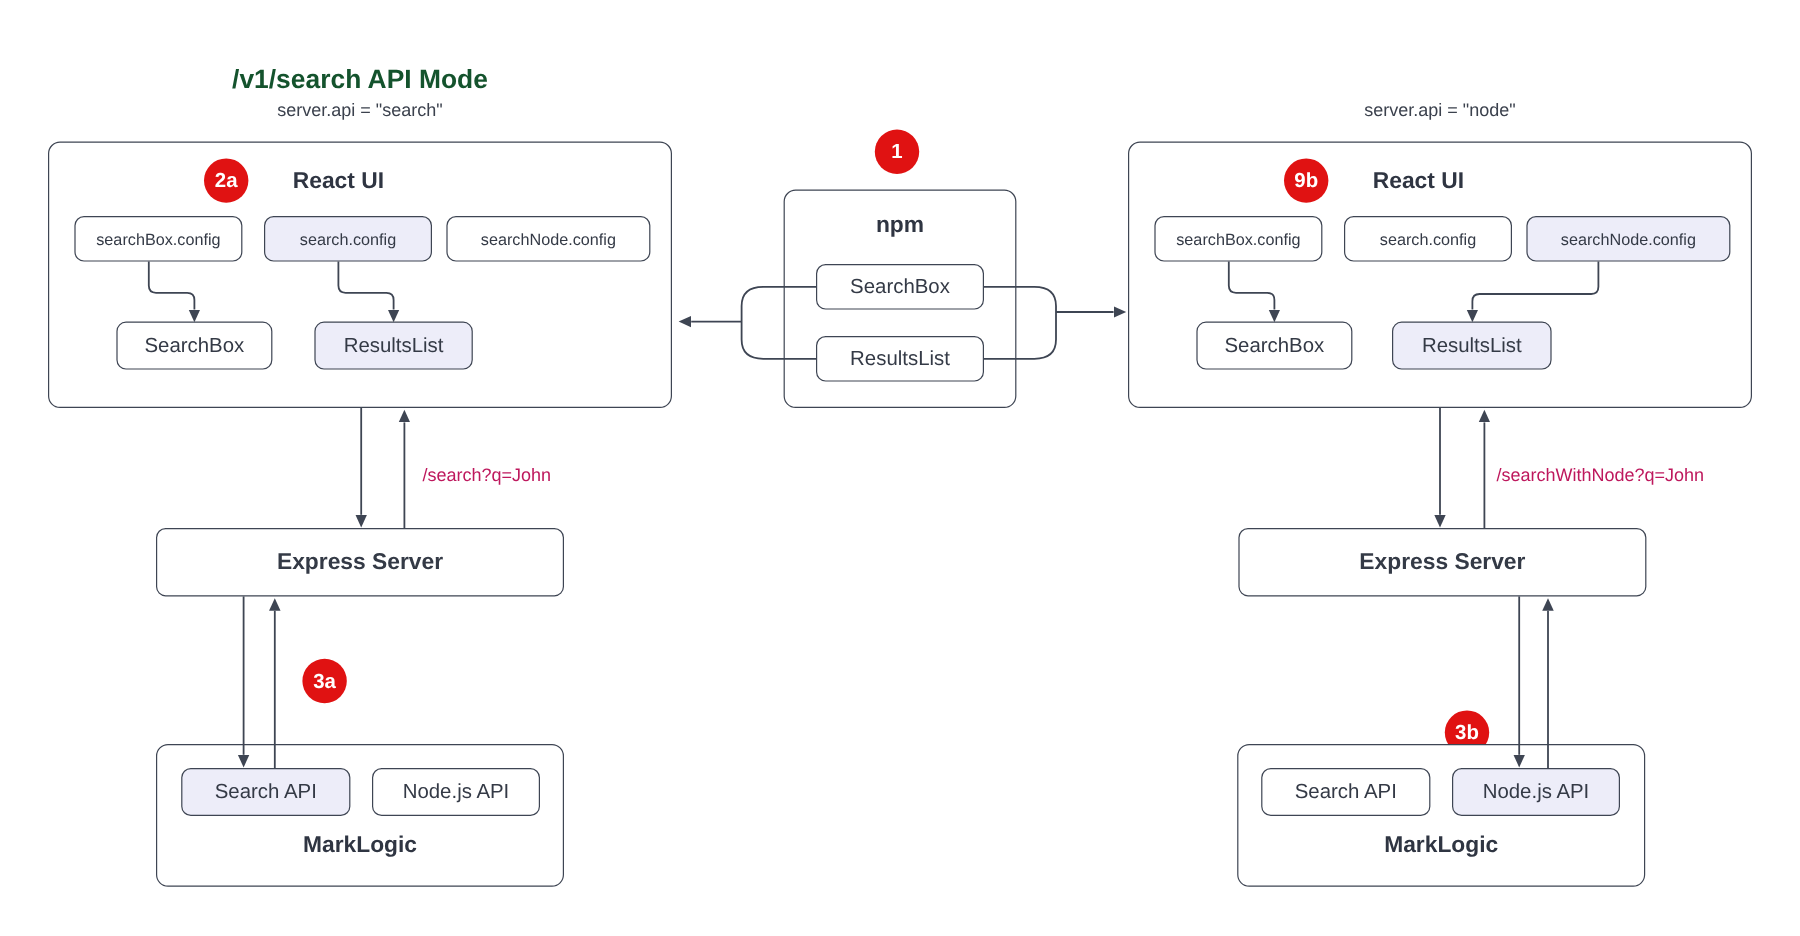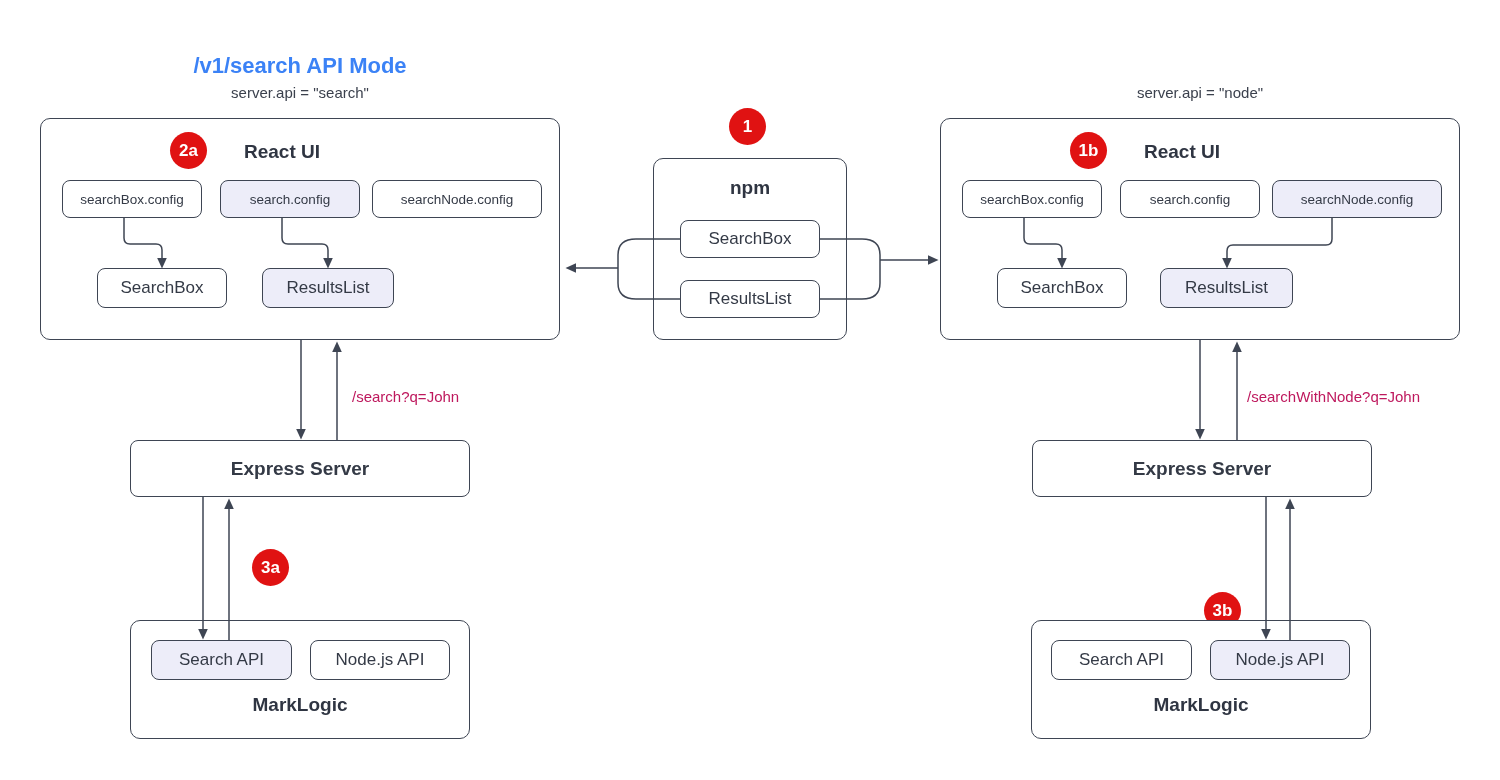--- a/index.html
+++ b/index.html
@@ -1,21 +1,21 @@
 <!DOCTYPE html>
 <html><head>
 <meta charset="utf-8">
 <style>
   html,body{margin:0;padding:0;background:#ffffff;}
   #canvas{
     position:relative;width:1500px;height:780px;background:#ffffff;
     font-family:"Liberation Sans", sans-serif;color:#343a46;overflow:hidden;
   }
   .abs{position:absolute;box-sizing:border-box;}
-  .title{font-size:22px;font-weight:bold;text-align:center;color:#3b82f6;}
+  .title{font-size:22px;font-weight:bold;text-align:center;color:#14532d;}
   .subtitle{font-size:15px;text-align:center;color:#3b414d;}
   .panel-box{
     border:1.4px solid #3e4553;border-radius:10px;background:#ffffff;
   }
   .node{
     border:1.4px solid #3e4553;border-radius:8px;background:#ffffff;
     display:flex;align-items:center;justify-content:center;
     font-size:17px;color:#343a46;
   }
   .node.hl{background:#ededf9;}
@@ -62,21 +62,21 @@
 
   <div class="abs badge" style="left:729px;top:108px;">1</div>
   <div class="abs panel-box" style="left:653px;top:158px;width:194px;height:182px;"></div>
   <div class="abs heading" style="left:653px;top:177px;width:194px;">npm</div>
   <div class="abs node" style="left:680px;top:220px;width:140px;height:38px;">SearchBox</div>
   <div class="abs node" style="left:680px;top:280px;width:140px;height:38px;">ResultsList</div>
 
   <div class="abs subtitle" style="left:940px;top:84px;width:520px;">server.api = "node"</div>
 
   <div class="abs panel-box" style="left:940px;top:118px;width:520px;height:222px;"></div>
-  <div class="abs badge" style="left:1070px;top:132px;">1b</div>
+  <div class="abs badge" style="left:1070px;top:132px;">9b</div>
   <div class="abs heading" style="left:1120px;top:141px;width:124px;">React UI</div>
 
   <div class="abs node cfg" style="left:962px;top:180px;width:140px;height:38px;">searchBox.config</div>
   <div class="abs node cfg" style="left:1120px;top:180px;width:140px;height:38px;">search.config</div>
   <div class="abs node cfg hl" style="left:1272px;top:180px;width:170px;height:38px;">searchNode.config</div>
 
   <div class="abs node" style="left:997px;top:268px;width:130px;height:40px;">SearchBox</div>
   <div class="abs node hl" style="left:1160px;top:268px;width:133px;height:40px;">ResultsList</div>
 
   <div class="abs route" style="left:1247px;top:388px;">/searchWithNode?q=John</div>

